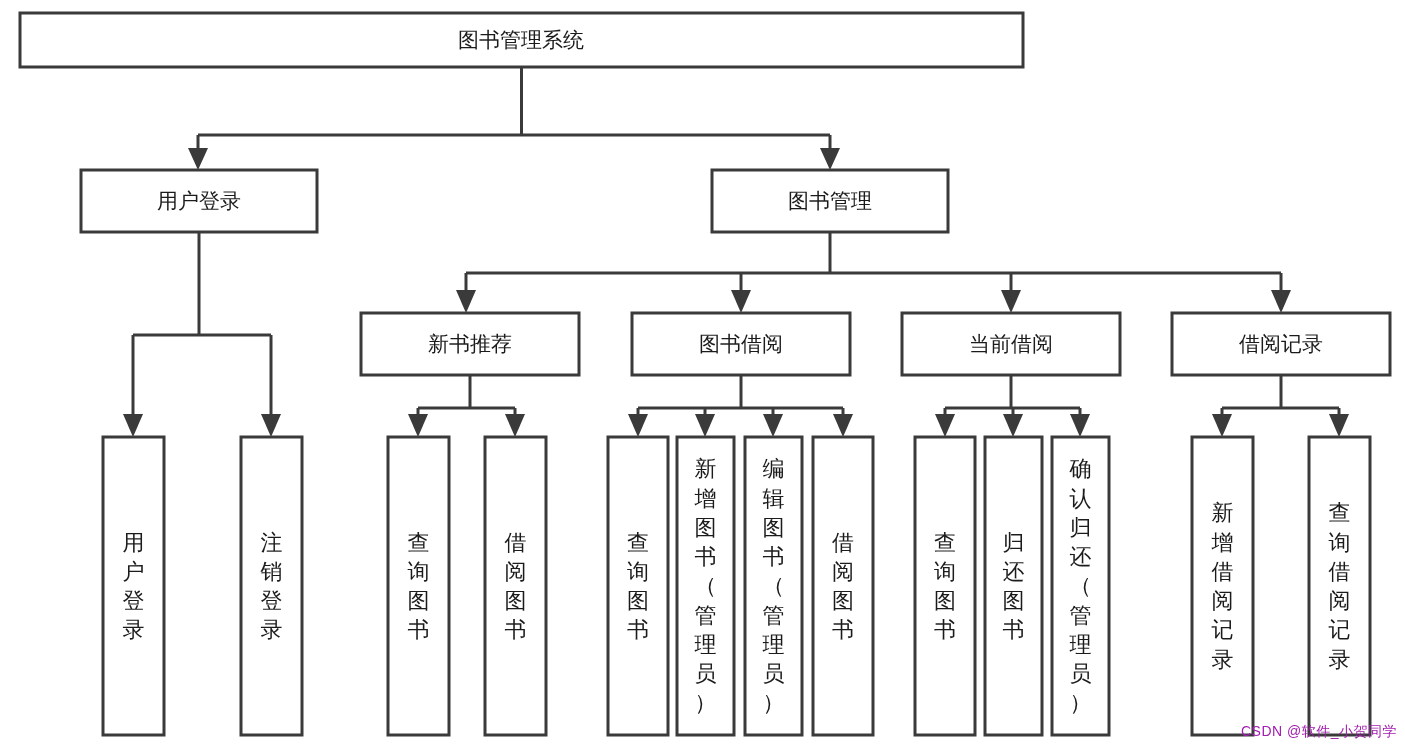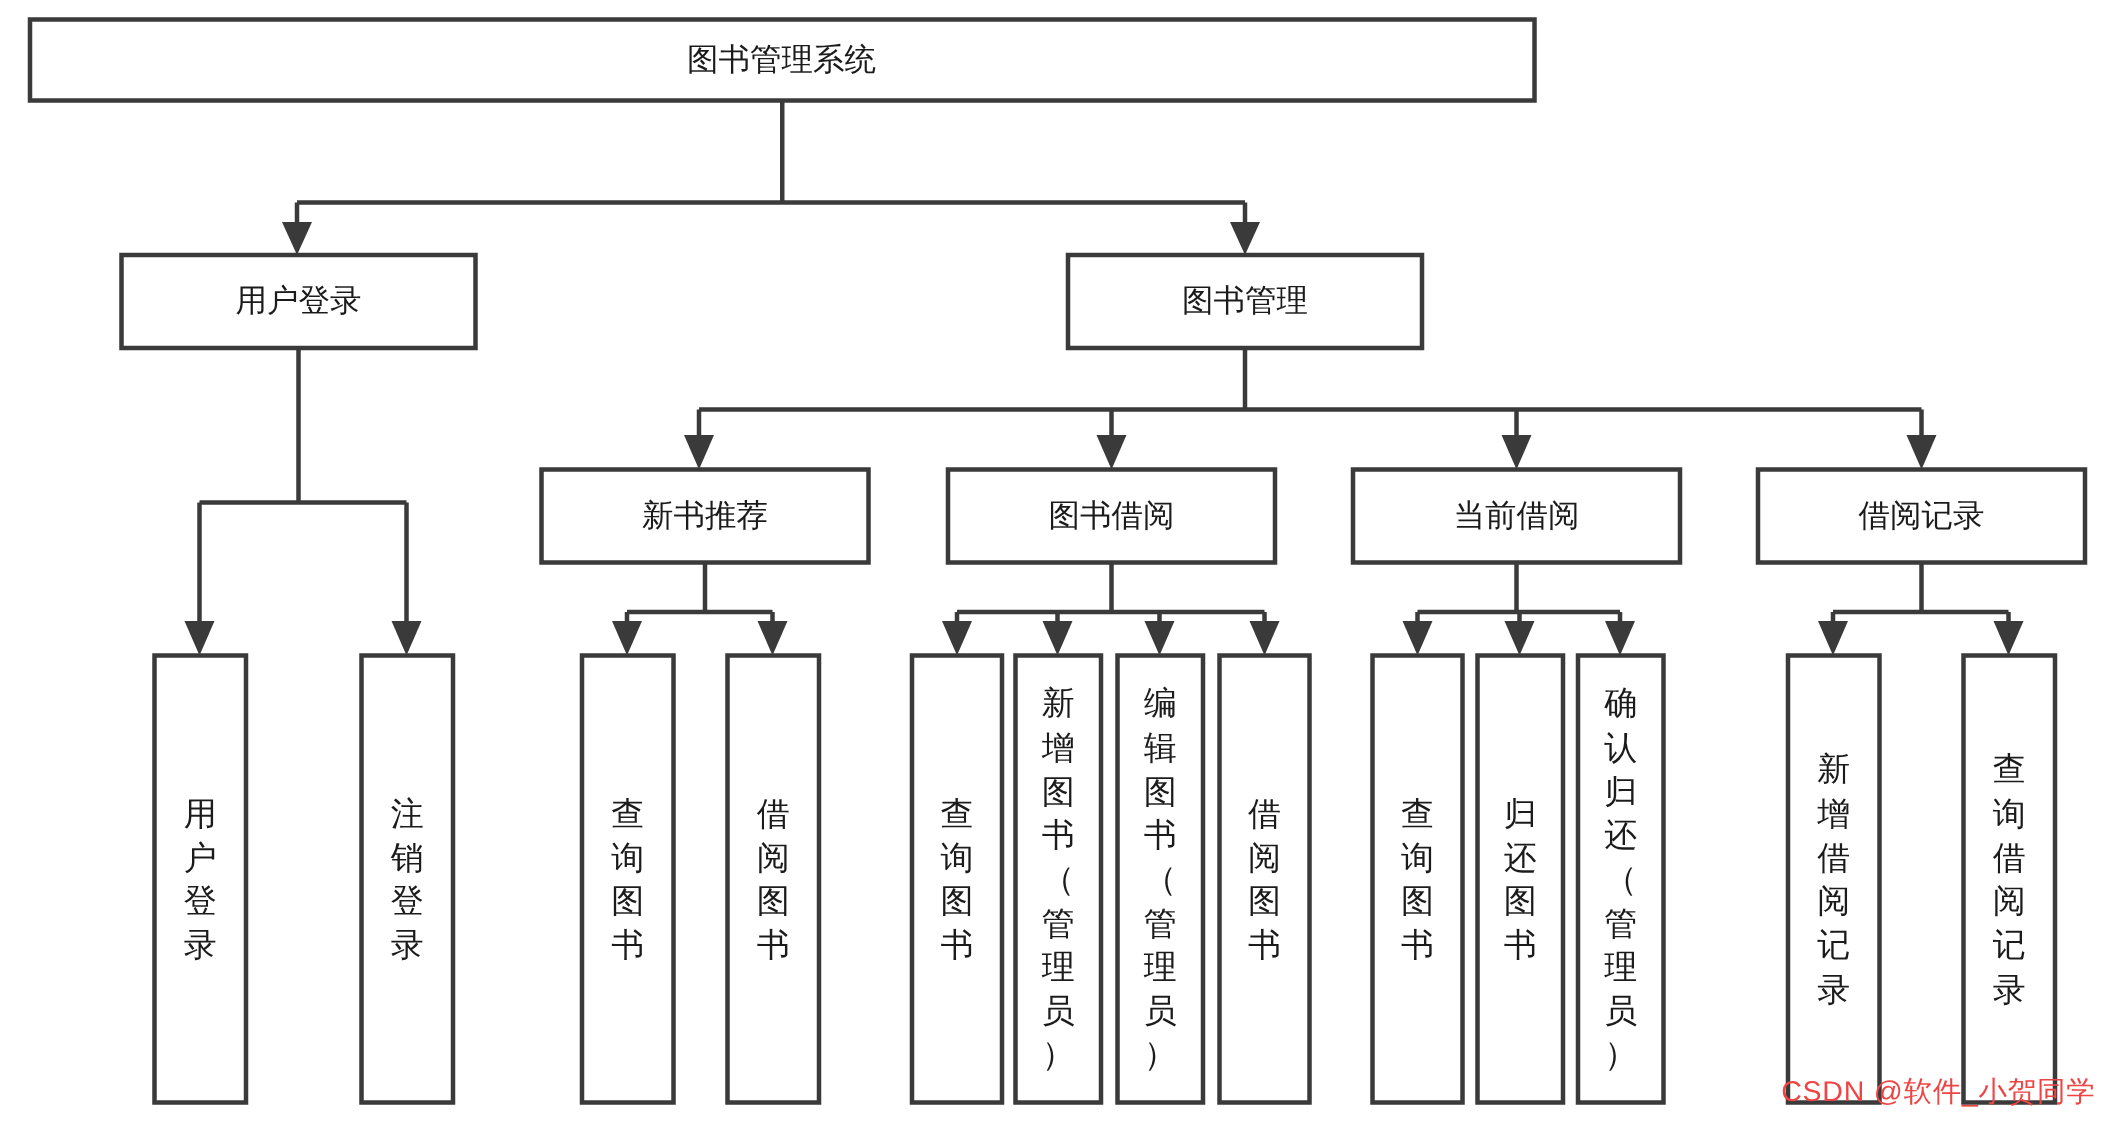--- a/index.html
+++ b/index.html
@@ -46,22 +46,22 @@
     font-size: 21px;
     fill: #1b1b1b;
     text-anchor: middle;
     dominant-baseline: middle;
   }
   .watermark {
     position: absolute;
     right: 8px;
     bottom: 6px;
     font-family: "Liberation Sans", "DejaVu Sans", sans-serif;
-    font-size: 19px;
-    color: #ef4444;
+    font-size: 14px;
+    color: #a21caf;
     letter-spacing: 0.5px;
     white-space: nowrap;
     user-select: none;
   }
 </style>
 </head>
 <body>
 
 <div id="diagram-root">
 

